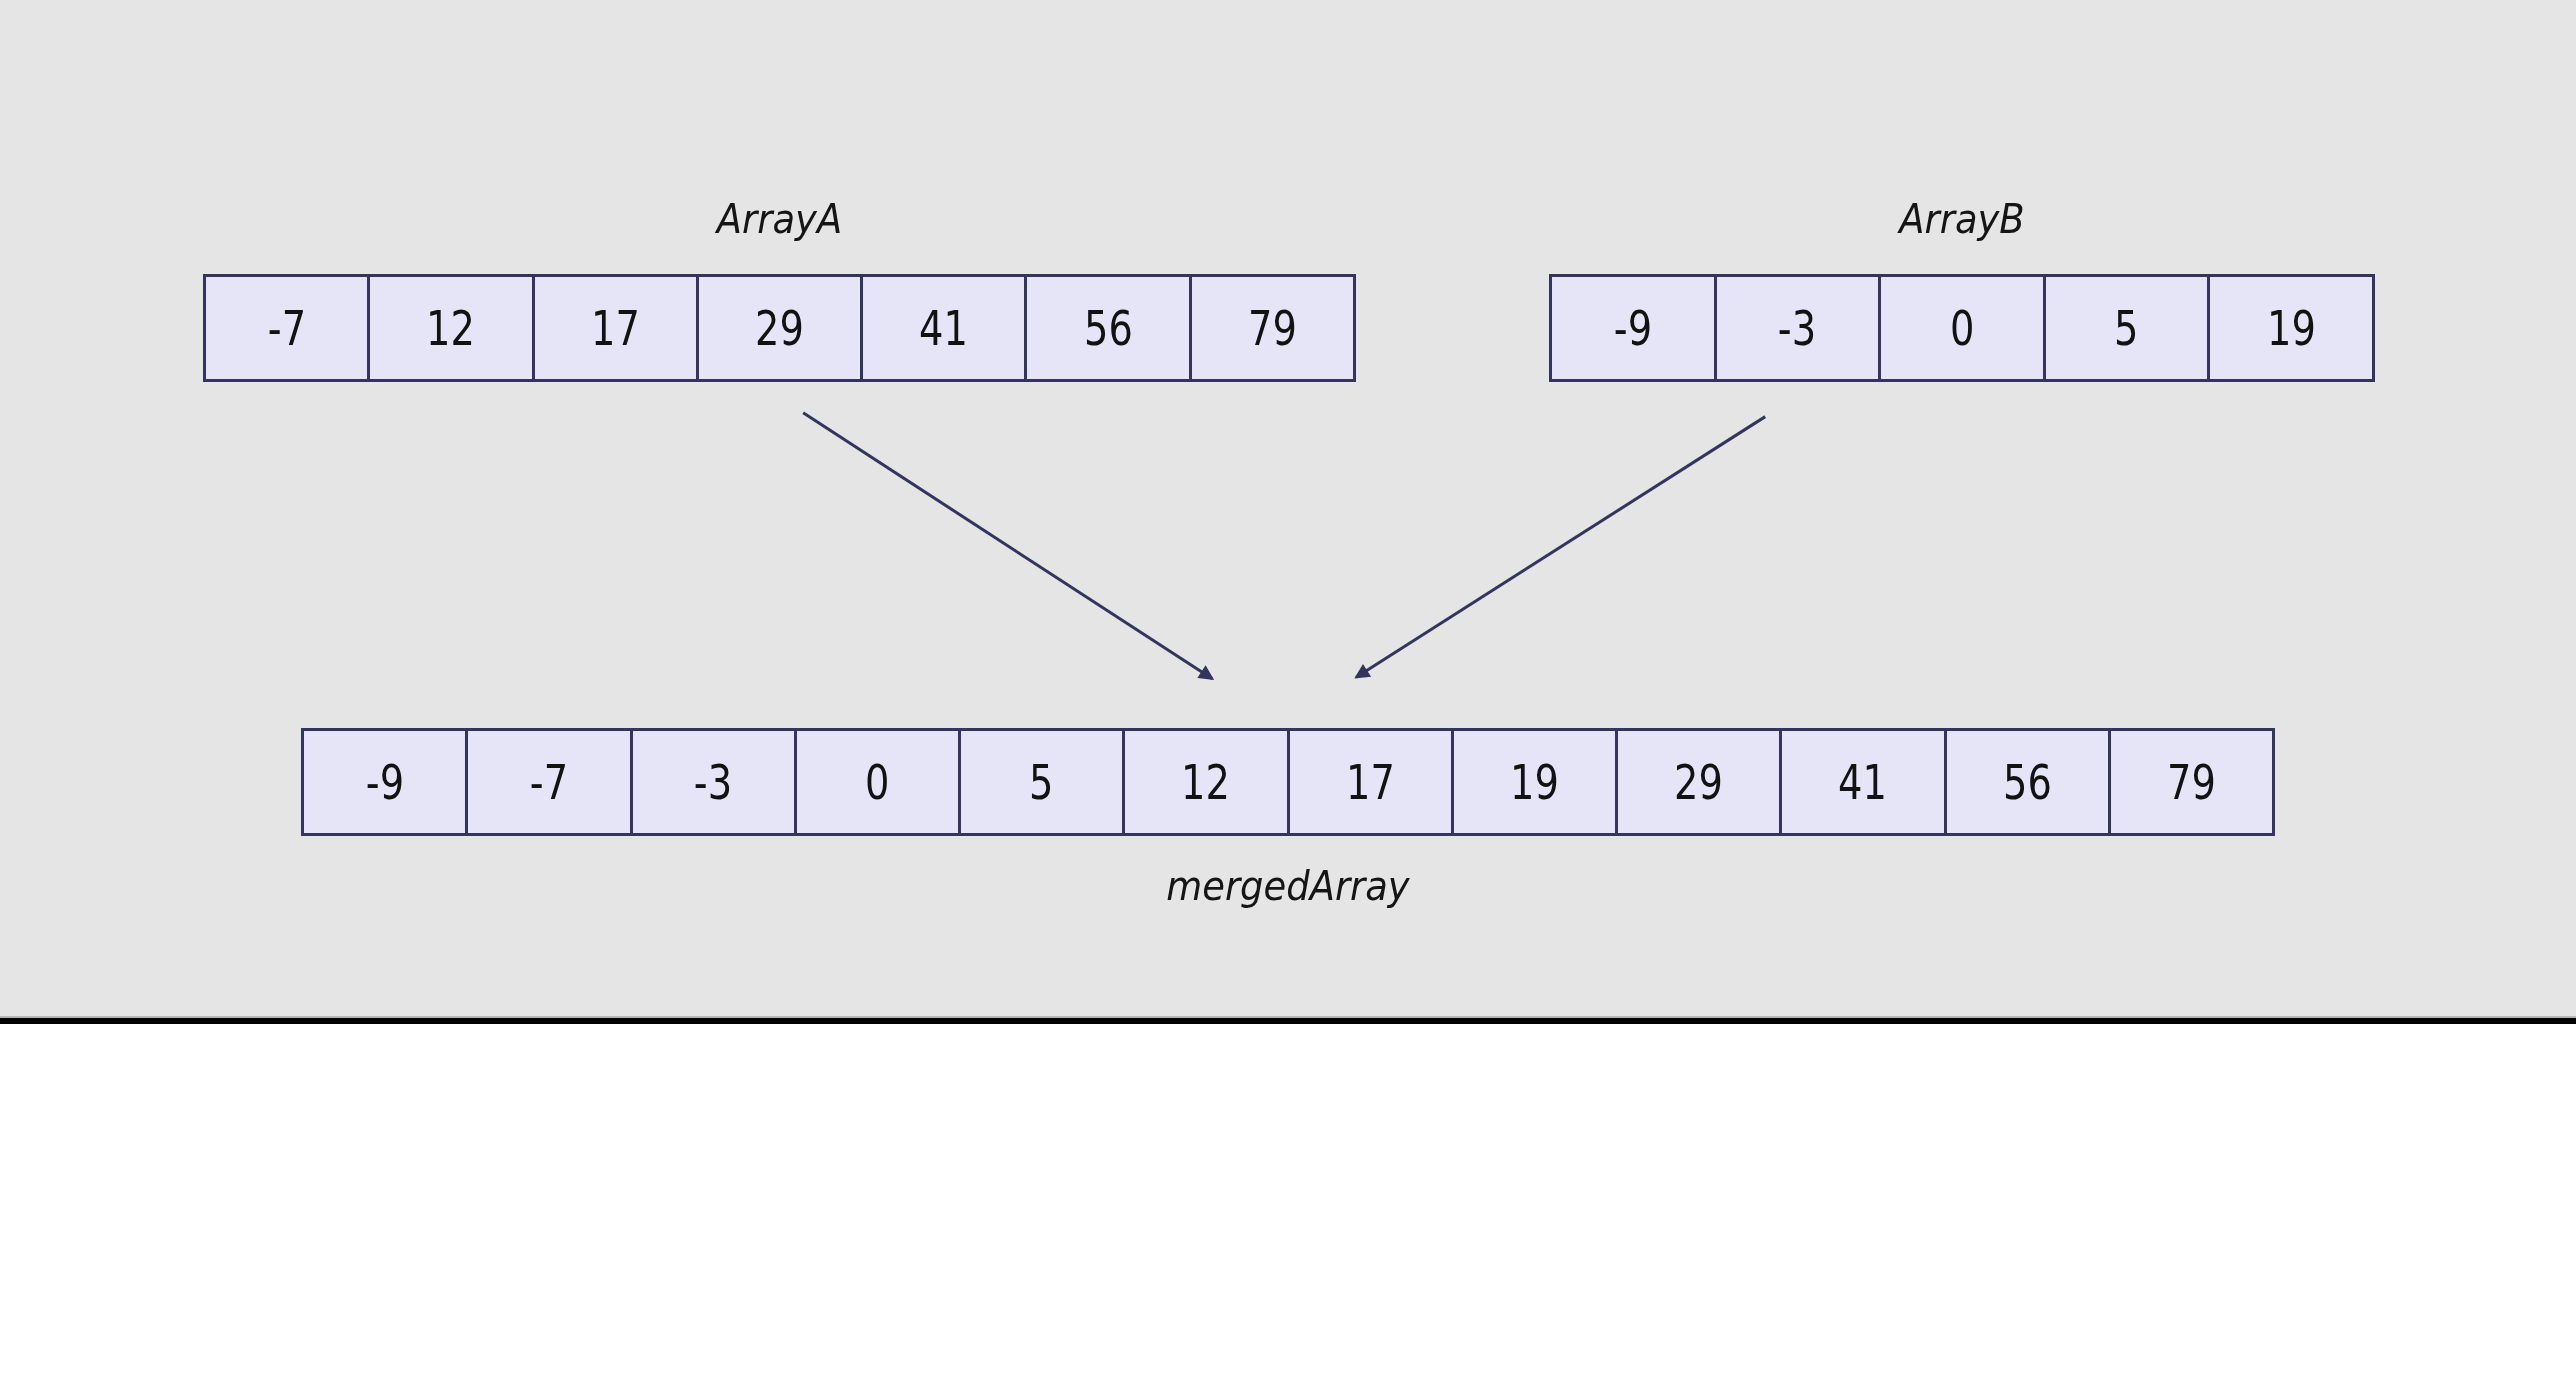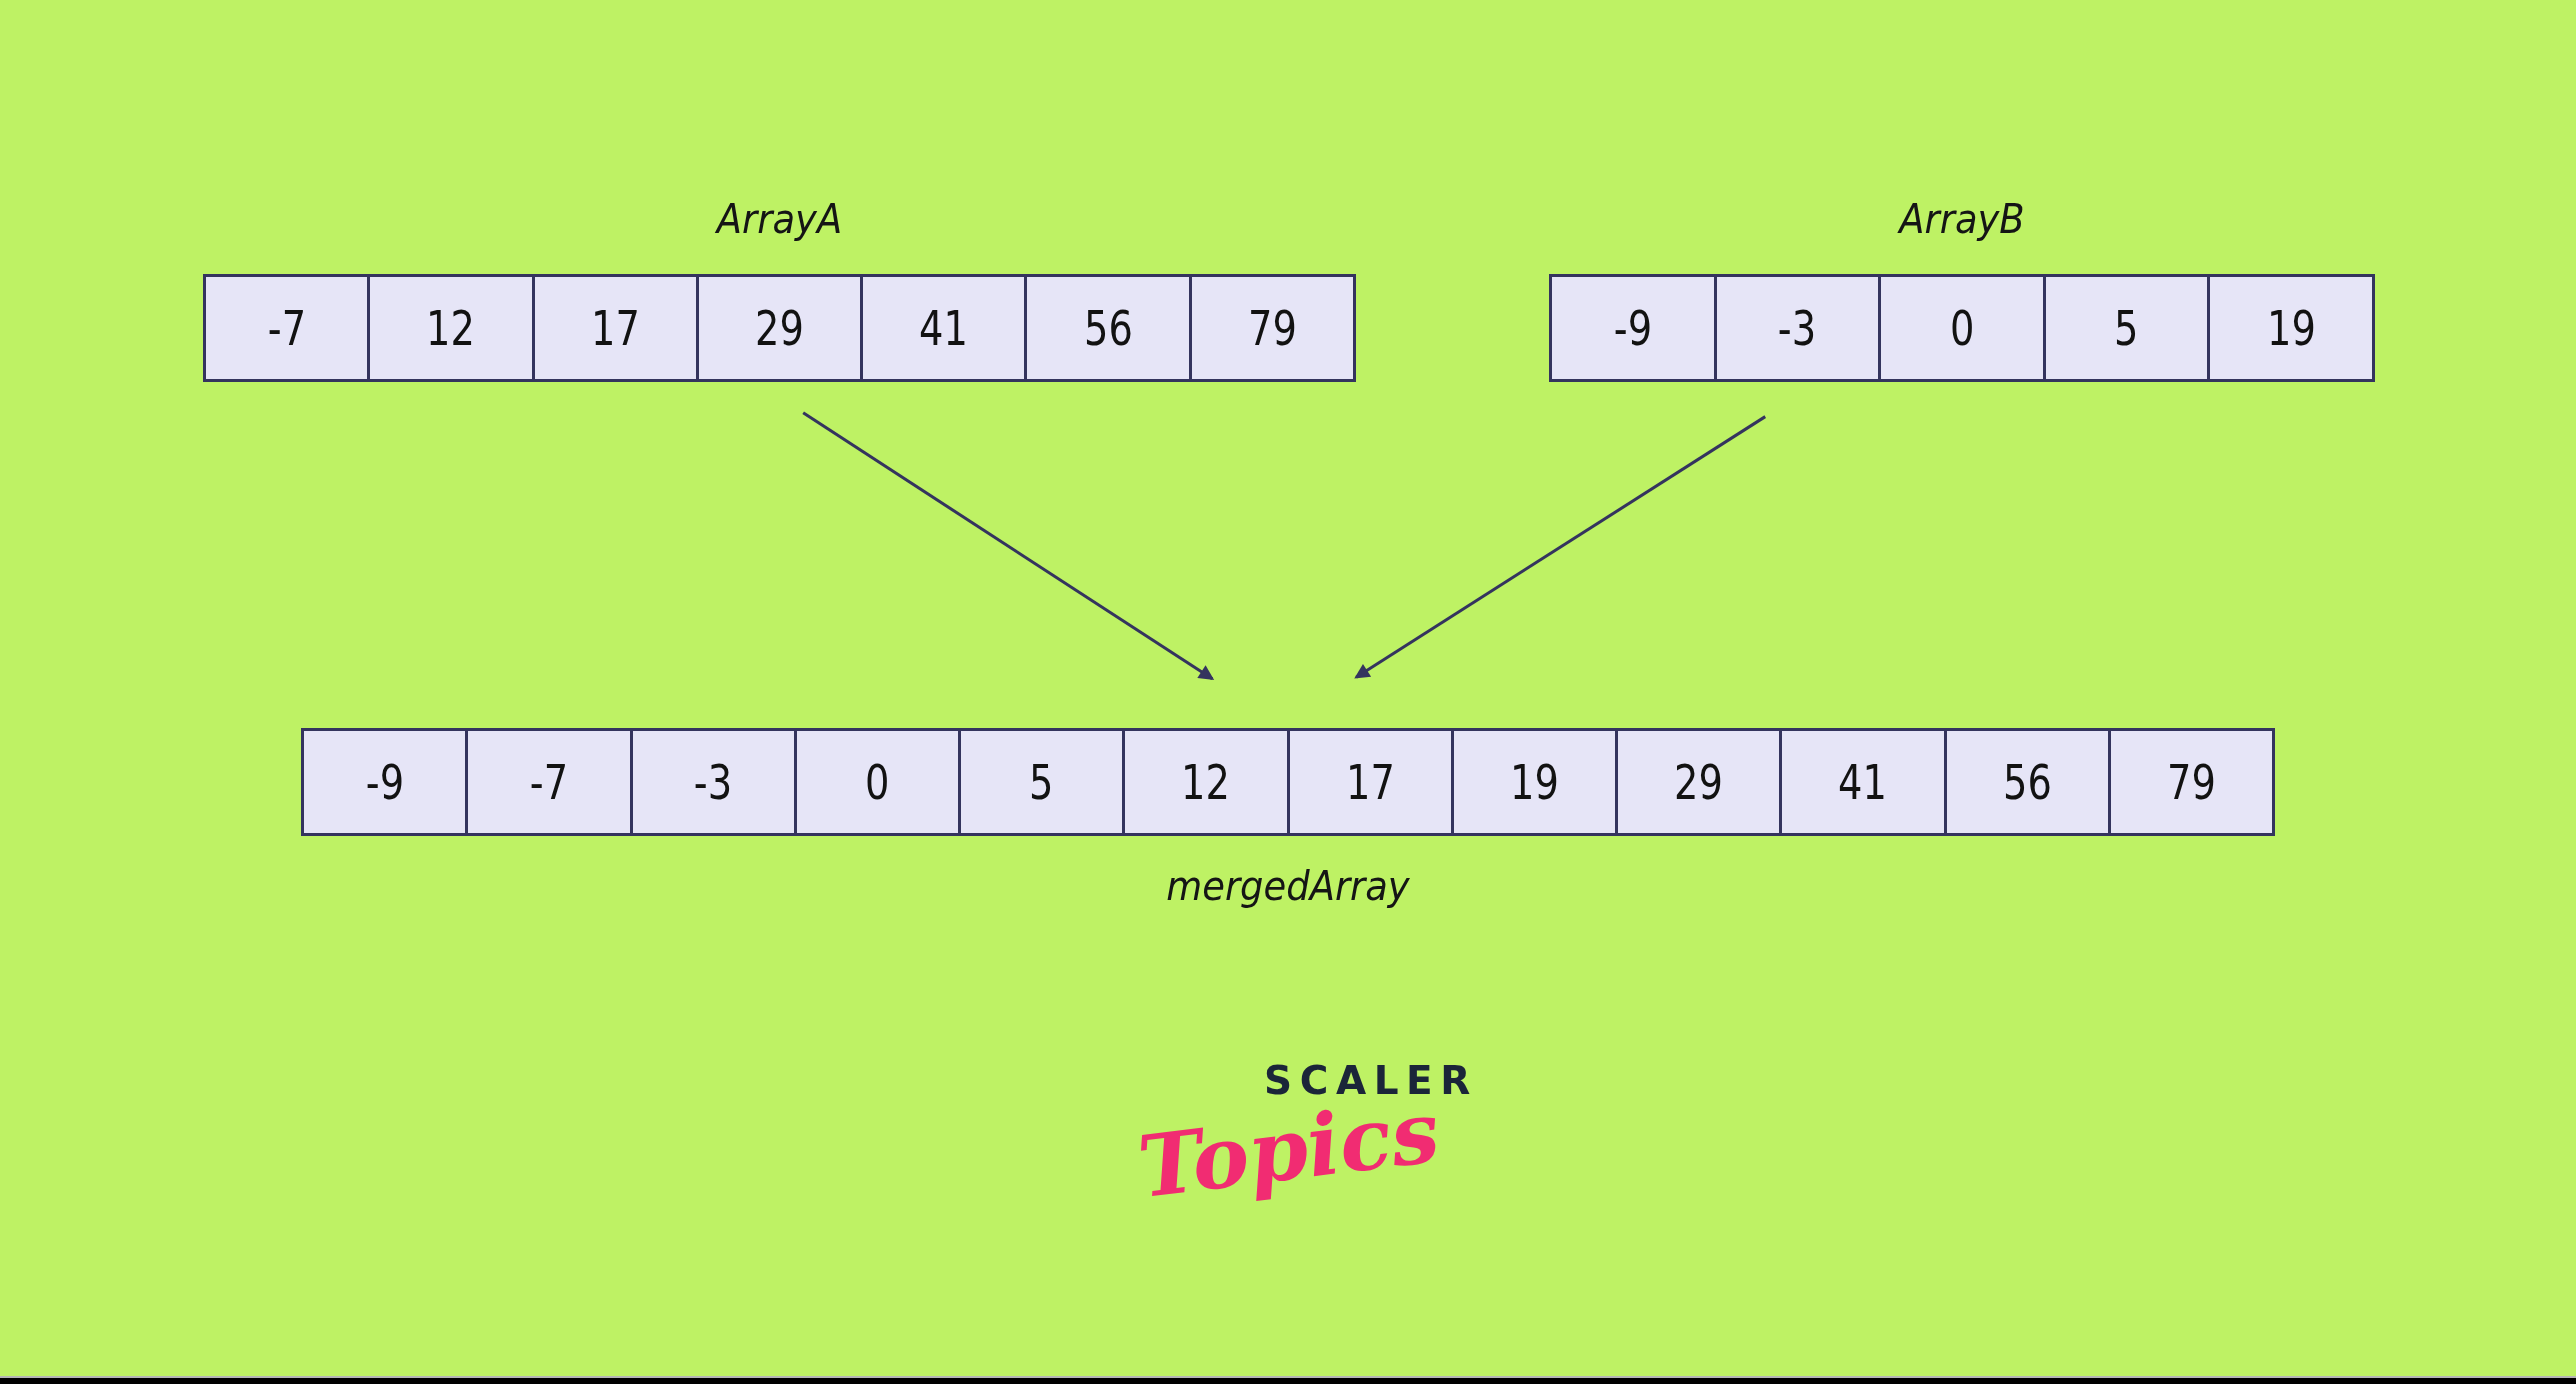--- a/index.html
+++ b/index.html
@@ -7,22 +7,22 @@
     --cell-fill:#e6e5f7;
     --num:#121212;
     --brand-navy:#1b2539;
     --brand-pink:#f12c72;
   }
   *{margin:0;padding:0;box-sizing:border-box;}
   html,body{background:#ffffff;}
   .canvas{
     position:relative;
     width:2576px;
-    height:1384px;
-    background:#bef264;
+    height:1024px;
+    background:#e5e5e5;
     overflow:hidden;
     font-family:"DejaVu Sans", sans-serif;
   }
   .array-label{
     position:absolute;
     text-align:center;
     font-style:italic;
     font-size:41px;
     color:#151515;
     transform:scaleX(.9);

